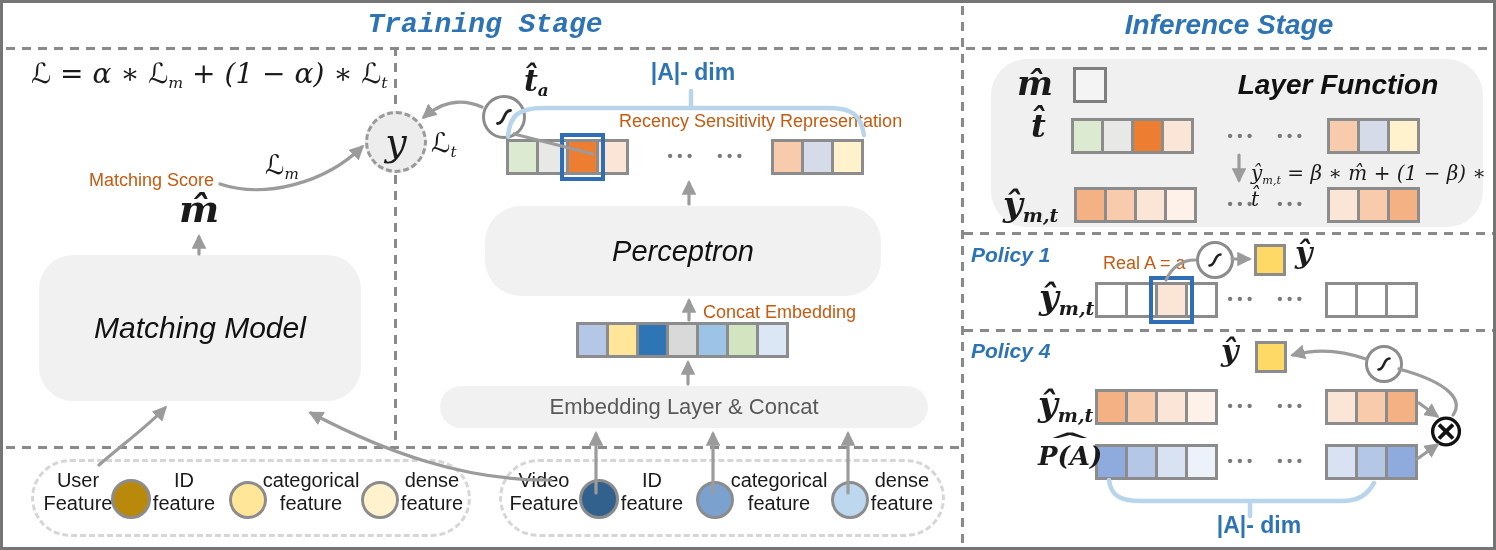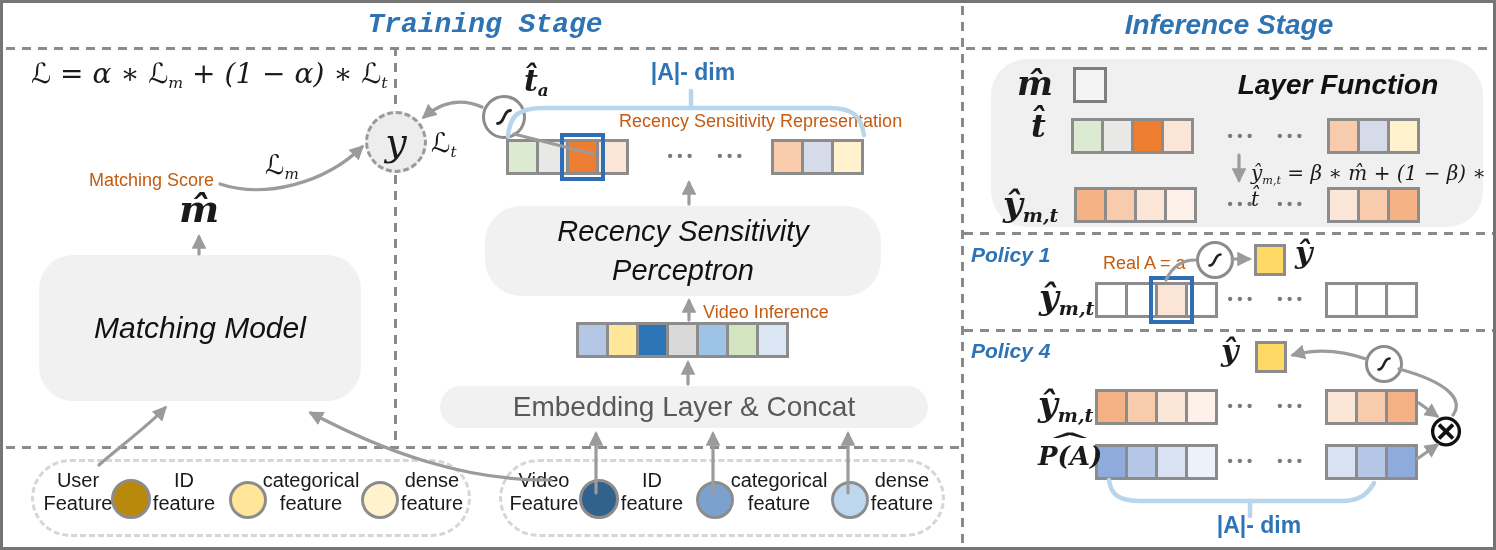--- a/index.html
+++ b/index.html
@@ -83,35 +83,34 @@
       <div class="cell hl" style="background: rgb(237, 125, 49);"></div>
       <div class="cell" style="background: rgb(251, 229, 214);"></div>
     </div>
   <div class="abs dots" style="left:648px;top:144px;width:112px;">••• •••</div>
   <div class="abs cells" style="left:768px;top:136px;">
       <div class="cell" style="background: rgb(248, 203, 173);"></div>
       <div class="cell" style="background: rgb(213, 219, 232);"></div>
       <div class="cell" style="background: rgb(255, 242, 204);"></div>
     </div>
   <div class="abs box" style="left:482px;top:203px;width:396px;height:90px;border-radius:36px;">
-    <div class="bl" style="font-size:29px;line-height:39px;">Recency Sensitivity</div>
     <div class="bl" style="font-size:29px;line-height:39px;">Perceptron</div>
   </div>
-  <div class="abs olabel lbl" style="left:700px;top:299px;">Video Inference</div>
+  <div class="abs olabel lbl" style="left:700px;top:299px;">Concat Embedding</div>
   <div class="abs cells" style="left:573px;top:319px;">
       <div class="cell" style="background: rgb(180, 199, 231);"></div>
       <div class="cell" style="background: rgb(255, 230, 153);"></div>
       <div class="cell" style="background: rgb(46, 117, 182);"></div>
       <div class="cell" style="background: rgb(217, 217, 217);"></div>
       <div class="cell" style="background: rgb(157, 195, 230);"></div>
       <div class="cell" style="background: rgb(211, 229, 192);"></div>
       <div class="cell" style="background: rgb(219, 231, 245);"></div>
     </div>
   <div class="abs box" style="left:437px;top:383px;width:488px;height:42px;border-radius:21px;">
-    <div style="font-size:28px;color:#595959;">Embedding Layer &amp; Concat</div>
+    <div style="font-size:22px;color:#595959;">Embedding Layer &amp; Concat</div>
   </div>
 
   <div class="abs fgroup" style="left:28px;top:456px;width:434px;height:72px;"></div>
   <div class="abs twol graylbl" style="left:40px;top:466px;width:70px;">
     <div>User</div>
     <div>Feature</div>
   </div>
   <div class="abs fcircle" style="left: 108px; top: 476px; background: rgb(184, 137, 11);"></div>
   <div class="abs twol" style="left:146px;top:466px;width:70px;">
     <div>ID</div>

